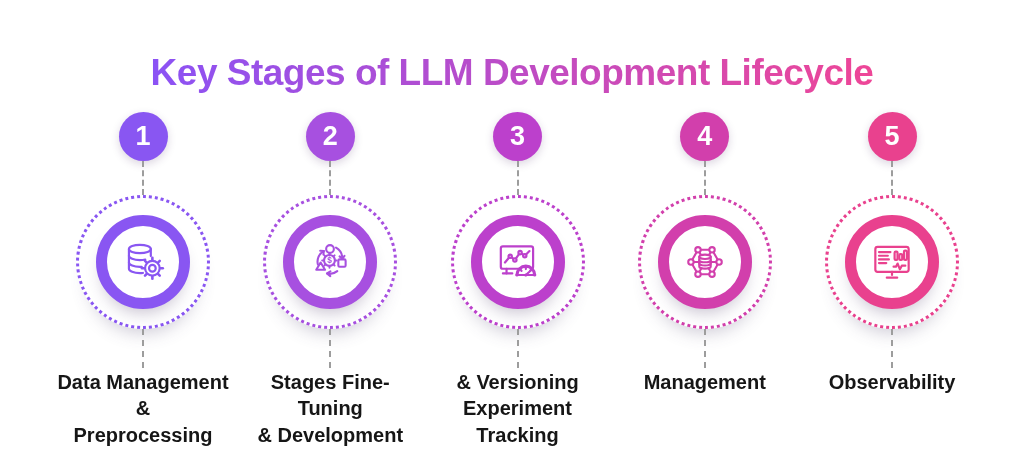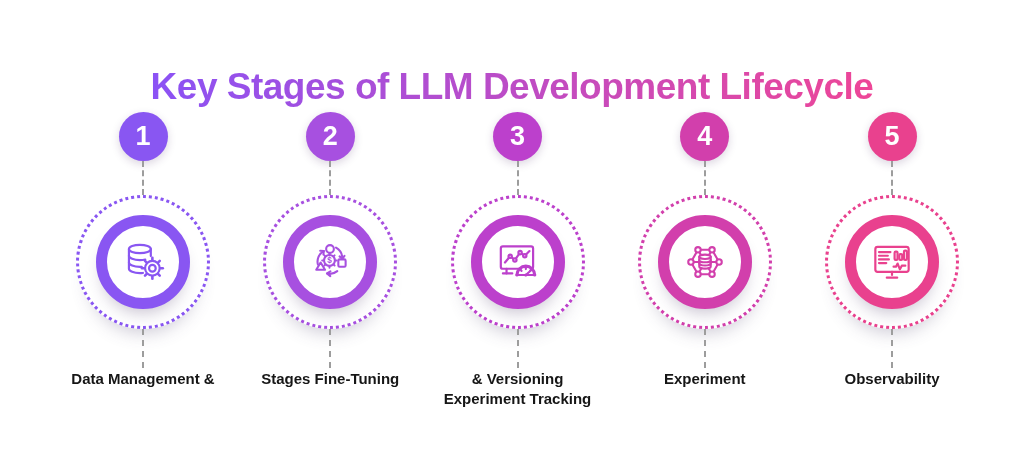--- a/index.html
+++ b/index.html
@@ -3,21 +3,21 @@
 <meta charset="utf-8">
 <style>
   html,body{margin:0;padding:0;}
   body{
     width:1024px;height:460px;overflow:hidden;background:#ffffff;
     font-family:"Liberation Sans",sans-serif;
   }
   .canvas{position:relative;width:1024px;height:460px;background:#ffffff;}
 
   
-  .title-wrap{margin:0;padding-top:66px;text-align:center;}
+  .title-wrap{margin:0;padding-top:52px;text-align:center;}
   .title-text{
     display:inline-block;
     font-size:37px;font-weight:800;letter-spacing:-0.5px;line-height:1.15;
     background:linear-gradient(90deg,var(--title-from,#8B52F5),var(--title-to,#EE4697));
     -webkit-background-clip:text;background-clip:text;
     -webkit-text-fill-color:transparent;color:transparent;
   }
   @supports not ((-webkit-background-clip:text) or (background-clip:text)){
     .title-text{color:#B44BC6;-webkit-text-fill-color:#B44BC6;}
   }
@@ -46,21 +46,21 @@
   }
   .ring{
     width:72px;height:72px;border:11px solid var(--accent);border-radius:50%;
     background:#ffffff;display:flex;align-items:center;justify-content:center;
     box-shadow:0 10px 16px -6px rgba(60,40,90,.28);
   }
   .icon{width:50px;height:50px;color:var(--accent);display:block;}
 
   .label{
     margin-top:1px;text-align:center;
-    font-size:15px;font-weight:700;color:#161616;line-height:1.32;
+    font-size:20px;font-weight:700;color:#161616;line-height:1.32;
   }
   .label span{display:block;}
 </style>
 </head>
 <body>
 
 <div class="canvas">
 
   <h1 class="title-wrap"><span class="title-text" style="--title-from: #8B52F5; --title-to: #EE4697;">Key Stages of LLM Development Lifecycle</span></h1>
 
@@ -90,20 +90,21 @@
                 <path d="M37.95 25.05l2.12-2.12"></path>
             </g>
             <circle cx="33" cy="30" r="7" fill="#fff"></circle>
             <circle cx="33" cy="30" r="3.2"></circle>
           </svg>
         </div>
       </div>
       <div class="connector bottom"></div>
       <div class="label">
         <span>Data Management &amp;</span>
+        <span>Preprocessing</span>
       </div>
     </div>
 
     <div class="stage" style="--accent: #A750E0;">
       <div class="badge">
         <span>2</span>
       </div>
       <div class="connector"></div>
       <div class="dotted">
         <div class="ring">
@@ -128,20 +129,21 @@
                 <path d="M27.2 18.8l1.2-1.2"></path>
             </g>
             <circle cx="23.5" cy="22.5" r="5.2" fill="#fff"></circle>
             <text x="23.5" y="25.4" font-size="8" font-weight="bold" text-anchor="middle" fill="currentColor" stroke="none" font-family="Liberation Sans, sans-serif">$</text>
           </svg>
         </div>
       </div>
       <div class="connector bottom"></div>
       <div class="label">
         <span>Stages Fine-Tuning</span>
+        <span>&amp; Development</span>
       </div>
     </div>
 
     <div class="stage" style="--accent: #BC40CC;">
       <div class="badge">
         <span>3</span>
       </div>
       <div class="connector"></div>
       <div class="dotted">
         <div class="ring">
@@ -191,21 +193,21 @@
             <circle cx="30.75" cy="12.3" r="2.6" fill="#fff"></circle>
             <circle cx="17.25" cy="12.3" r="2.6" fill="#fff"></circle>
             <circle cx="10.5" cy="24" r="2.6" fill="#fff"></circle>
             <circle cx="17.25" cy="35.7" r="2.6" fill="#fff"></circle>
             <circle cx="30.75" cy="35.7" r="2.6" fill="#fff"></circle>
           </svg>
         </div>
       </div>
       <div class="connector bottom"></div>
       <div class="label">
-        <span>Experiment</span>
+        <span>Management</span>
       </div>
     </div>
 
     <div class="stage" style="--accent: #E9418E;">
       <div class="badge">
         <span>5</span>
       </div>
       <div class="connector"></div>
       <div class="dotted">
         <div class="ring">

